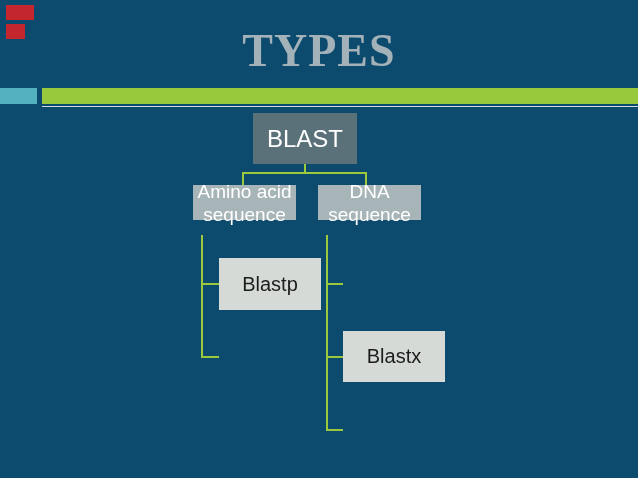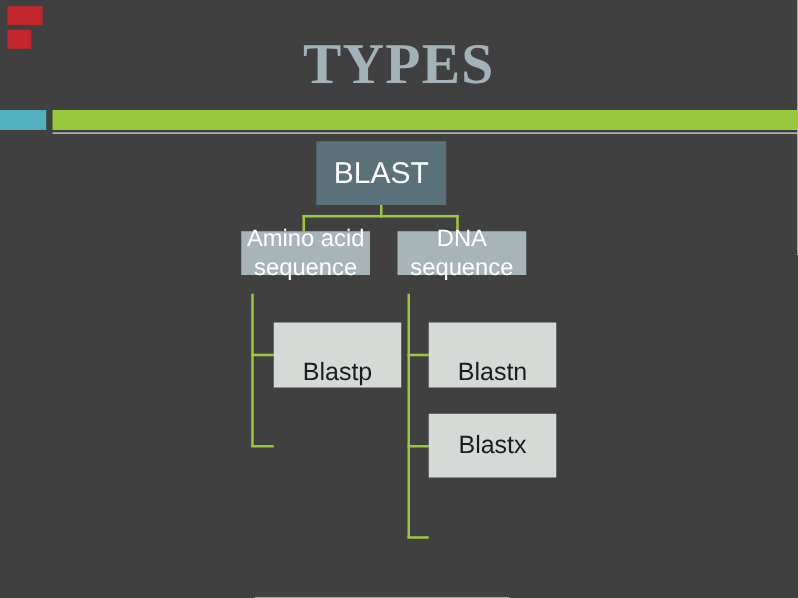--- a/index.html
+++ b/index.html
@@ -1,17 +1,17 @@
 <!DOCTYPE html>
 <html><head>
 <meta charset="utf-8">
 <style>
   html,body{margin:0;padding:0;background:#ffffff;}
   #slide{
-    position:relative;width:638px;height:478px;background:#404040;overflow:hidden;
+    position:relative;width:638px;height:478px;background:#0c4a6e;overflow:hidden;
     font-family:"Liberation Sans", sans-serif;
   }
   .abs{position:absolute;}
   
   .red-rect{background:#c4262e;}
   .teal-rect{left:0;top:88px;width:37px;height:16px;background:#54b1bf;}
   .green-bar{left:42px;top:88px;width:596px;height:16px;background:#98c93c;}
   .bar-underline{left:42px;top:106px;width:596px;height:1px;background:#d3d8da;}
   
   .title{
@@ -21,21 +21,21 @@
   }
   
   .node{display:flex;align-items:center;justify-content:center;text-align:center;box-sizing:border-box;}
   .node-root{left:253px;top:113px;width:104px;height:51px;background:#5a7179;color:#ffffff;font-size:24px;}
   .node-branch{top:185px;width:103px;height:35px;background:#a8b5b8;color:#ffffff;font-size:19px;line-height:23px;flex-direction:column;}
   .branch-left{left:193px;}
   .branch-right{left:318px;}
   .node-leaf{width:102px;height:51px;background:#d5dad7;color:#1c1c1c;font-size:20px;}
   .leaf-col-left{left:219px;}
   .leaf-col-right{left:343px;}
-  .row1{top:258px;height:52px;align-items:flex-end;}
+  .row1{top:258px;height:52px;}
   .row2{top:331px;}
   .row3{top:404px;}
   
   .conn{background:#9bc83d;}
 </style>
 </head>
 <body>
 
 <div id="slide">
 
@@ -70,20 +70,17 @@
   </div>
   <div class="abs node node-branch branch-right">
     <span>DNA</span>
     <span>sequence</span>
   </div>
 
   <div class="abs node node-leaf leaf-col-left row1">
     <span>Blastp</span>
   </div>
 
-  <div class="abs node node-leaf leaf-col-right row1">
-    <span>Blastn</span>
-  </div>
   <div class="abs node node-leaf leaf-col-right row2">
     <span>Blastx</span>
   </div>
 
 </div>
 
 </body></html>

